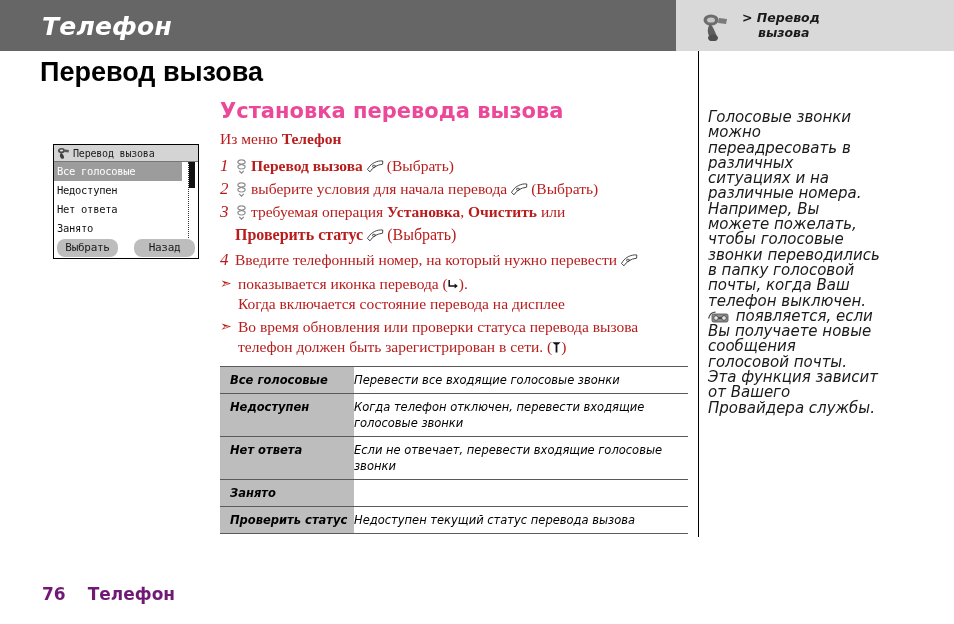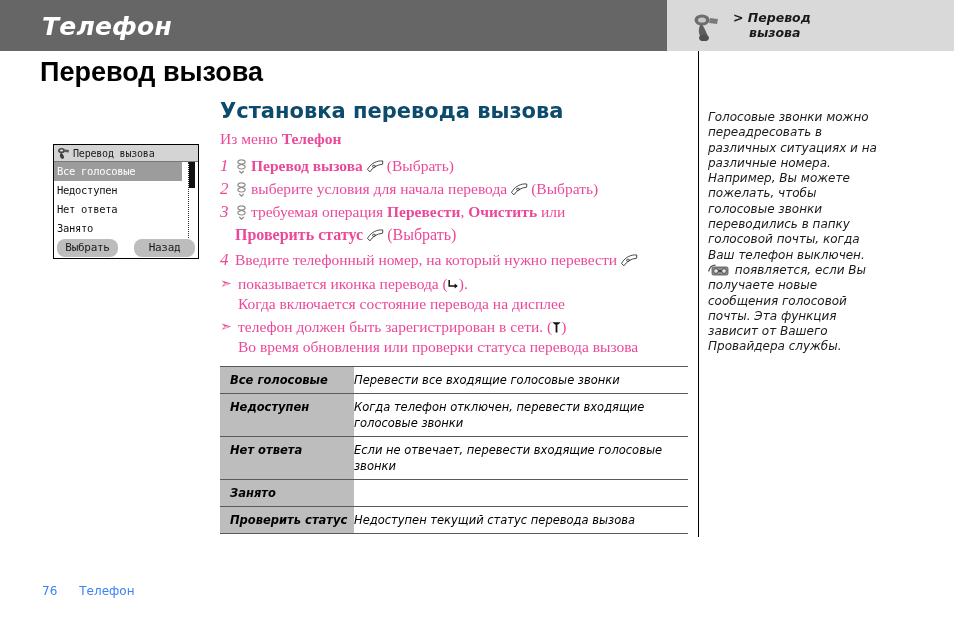--- a/index.html
+++ b/index.html
@@ -34,21 +34,20 @@
     color: #ffffff;
     letter-spacing: 0.2px;
   }
   .header-tab {
     position: absolute;
     right: 0;
     top: 0;
     width: 278px;
     height: 51px;
     background: #d9d9d9;
-    padding-left: 9px;
   }
   .header-tab-icon {
     position: absolute;
     left: 25px;
     top: 13px;
     width: 30px;
     height: 28px;
   }
   .header-tab-label {
     position: absolute;
@@ -74,21 +73,21 @@
     font-size: 27px;
     color: #000000;
   }
   .section-title {
     position: absolute;
     left: 220px;
     top: 99px;
     font-family: "DejaVu Sans", sans-serif;
     font-weight: bold;
     font-size: 21px;
-    color: #0c4a6e;
+    color: #ec4899;
   }
 
   
   .phone {
     position: absolute;
     left: 53px;
     top: 144px;
     width: 146px;
     height: 115px;
     border: 1px solid #000000;
@@ -163,21 +162,21 @@
     letter-spacing: -0.3px;
   }
 
   
   .instructions {
     position: absolute;
     left: 220px;
     top: 130px;
     width: 470px;
     font-family: "Liberation Serif", serif;
-    color: #ec4899;
+    color: #b91c1c;
   }
   .lead {
     font-size: 15.5px;
     margin-bottom: 7px;
   }
   .lead b { font-family: "Liberation Serif", serif; font-weight: bold; }
 
   .step {
     display: flex;
     align-items: flex-start;
@@ -274,39 +273,40 @@
     height: 486px;
     background: #000000;
   }
   .sidenote {
     position: absolute;
     left: 708px;
     top: 110px;
     width: 172px;
     font-family: "DejaVu Sans", sans-serif;
     font-style: italic;
-    font-size: 12px;
+    font-size: 15px;
     line-height: 15.3px;
     color: #1a1a1a;
   }
   .vm-icon {
     display: inline-block;
     width: 21px; height: 12px;
     vertical-align: -2px;
     margin-right: 2px;
   }
 
   
   .footer {
     position: absolute;
     left: 42px;
     top: 584px;
     font-family: "DejaVu Sans", sans-serif;
-    font-size: 12px;
-    color: #3b82f6;
+    font-size: 17px;
+    color: #701a75;
+    font-weight: bold;
   }
   .footer .pg { margin-right: 22px; }
 </style>
 </head>
 <body>
 
 <div class="header">
   <div class="header-title">Телефон</div>
   <div class="header-tab">
     <svg class="header-tab-icon" viewBox="0 0 30 28">
@@ -385,21 +385,21 @@
     </div>
   </div>
 
   <div class="step">
     <div class="step-num">3</div>
     <div class="step-body">
       <svg class="key-nav" viewBox="0 0 11 15">
         <path d="M5.5 0.8 C8.2 0.8 9.6 2.2 9 3.8 C8.4 5.4 2.6 5.4 2 7 C1.4 8.6 2.8 10 5.5 10" fill="none" stroke="#8a8a8a" stroke-width="1.2"></path>
         <path d="M5.5 0.8 C2.8 0.8 1.4 2.2 2 3.8 C2.6 5.4 8.4 5.4 9 7 C9.6 8.6 8.2 10 5.5 10" fill="none" stroke="#8a8a8a" stroke-width="1.2"></path>
         <path d="M3.2 11.8 L5.5 14.2 L7.8 11.8" fill="none" stroke="#8a8a8a" stroke-width="1.2"></path>
-      </svg><span>требуемая операция </span><b>Перевести</b><span>, </span><b>Очистить</b><span> или</span>
+      </svg><span>требуемая операция </span><b>Установка</b><span>, </span><b>Очистить</b><span> или</span>
     </div>
   </div>
   <div class="cont">
     <b>Проверить статус</b><svg class="key-soft" viewBox="0 0 18 13">
       <path d="M1.5 9.5 C4 4.5 9 1.3 14.5 0.9 L16.8 1 L16.6 4.2 C11 4.8 6.5 7.5 4 11.8 Z" fill="#ffffff" stroke="#333" stroke-width="0.9"></path>
       <ellipse cx="8" cy="6.3" rx="1.6" ry="1.1" fill="none" stroke="#333" stroke-width="0.8"></ellipse>
     </svg><span>(Выбрать)</span>
   </div>
 
   <div class="step" style="margin-top:3px;">
@@ -421,27 +421,27 @@
           <path d="M6.6 4.4 L9.8 7 L6.6 9.6 Z" fill="#111"></path>
         </svg><span>).</span>
       </div>
       <div>Когда включается состояние перевода на дисплее</div>
     </div>
   </div>
 
   <div class="bullet">
     <div class="bullet-mark">➣</div>
     <div class="bullet-body">
+      <div>Во время обновления или проверки статуса перевода вызова</div>
       <div>
         <span>телефон должен быть зарегистрирован в сети. (</span><svg class="ico-ant" viewBox="0 0 9 12">
           <rect x="3.6" y="2" width="1.8" height="9.5" fill="#111"></rect>
           <path d="M0.4 1.2 L8.6 1.2 L6.2 3.6 L2.8 3.6 Z" fill="#111"></path>
         </svg><span>)</span>
       </div>
-      <div>Во время обновления или проверки статуса перевода вызова</div>
     </div>
   </div>
 </div>
 
 <div class="table">
   <div class="trow">
     <div class="tkey">Все голосовые</div>
     <div class="tval">Перевести все входящие голосовые звонки</div>
   </div>
   <div class="trow">

